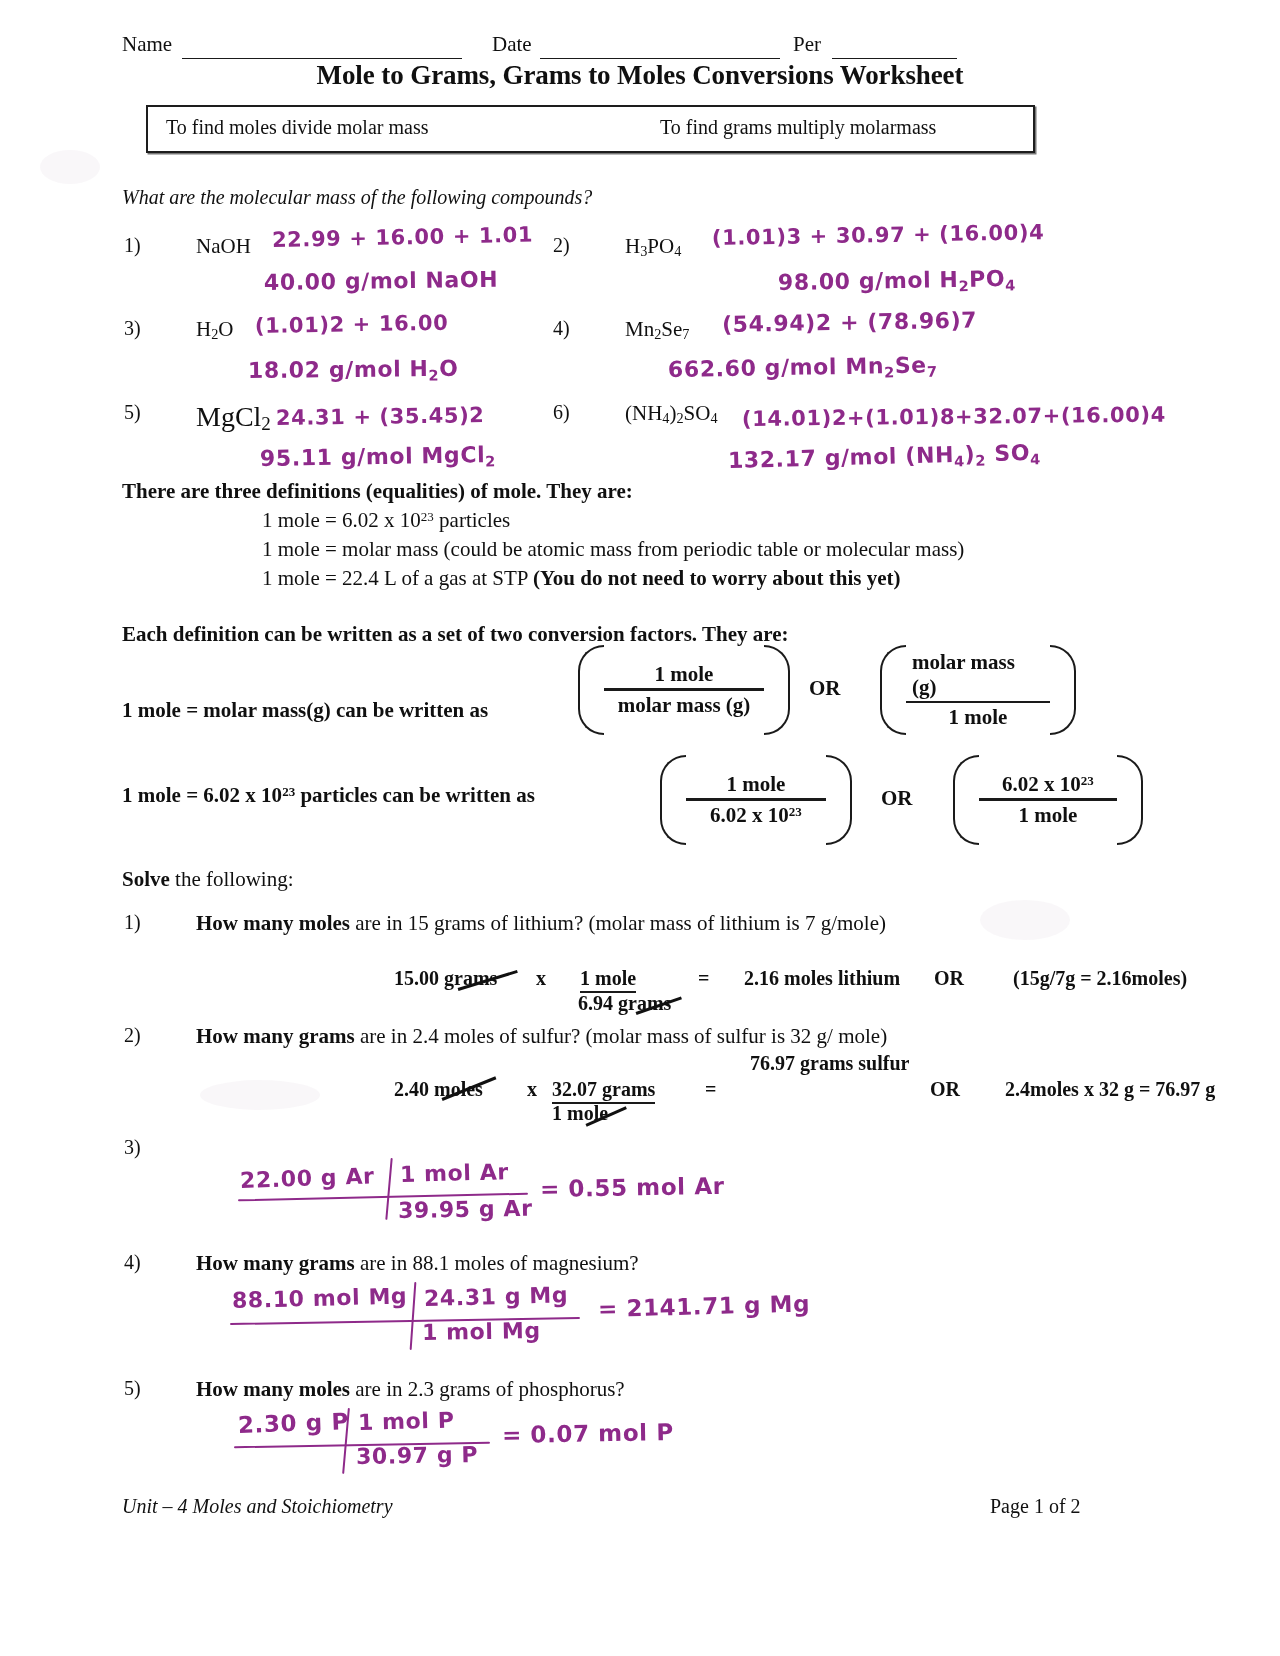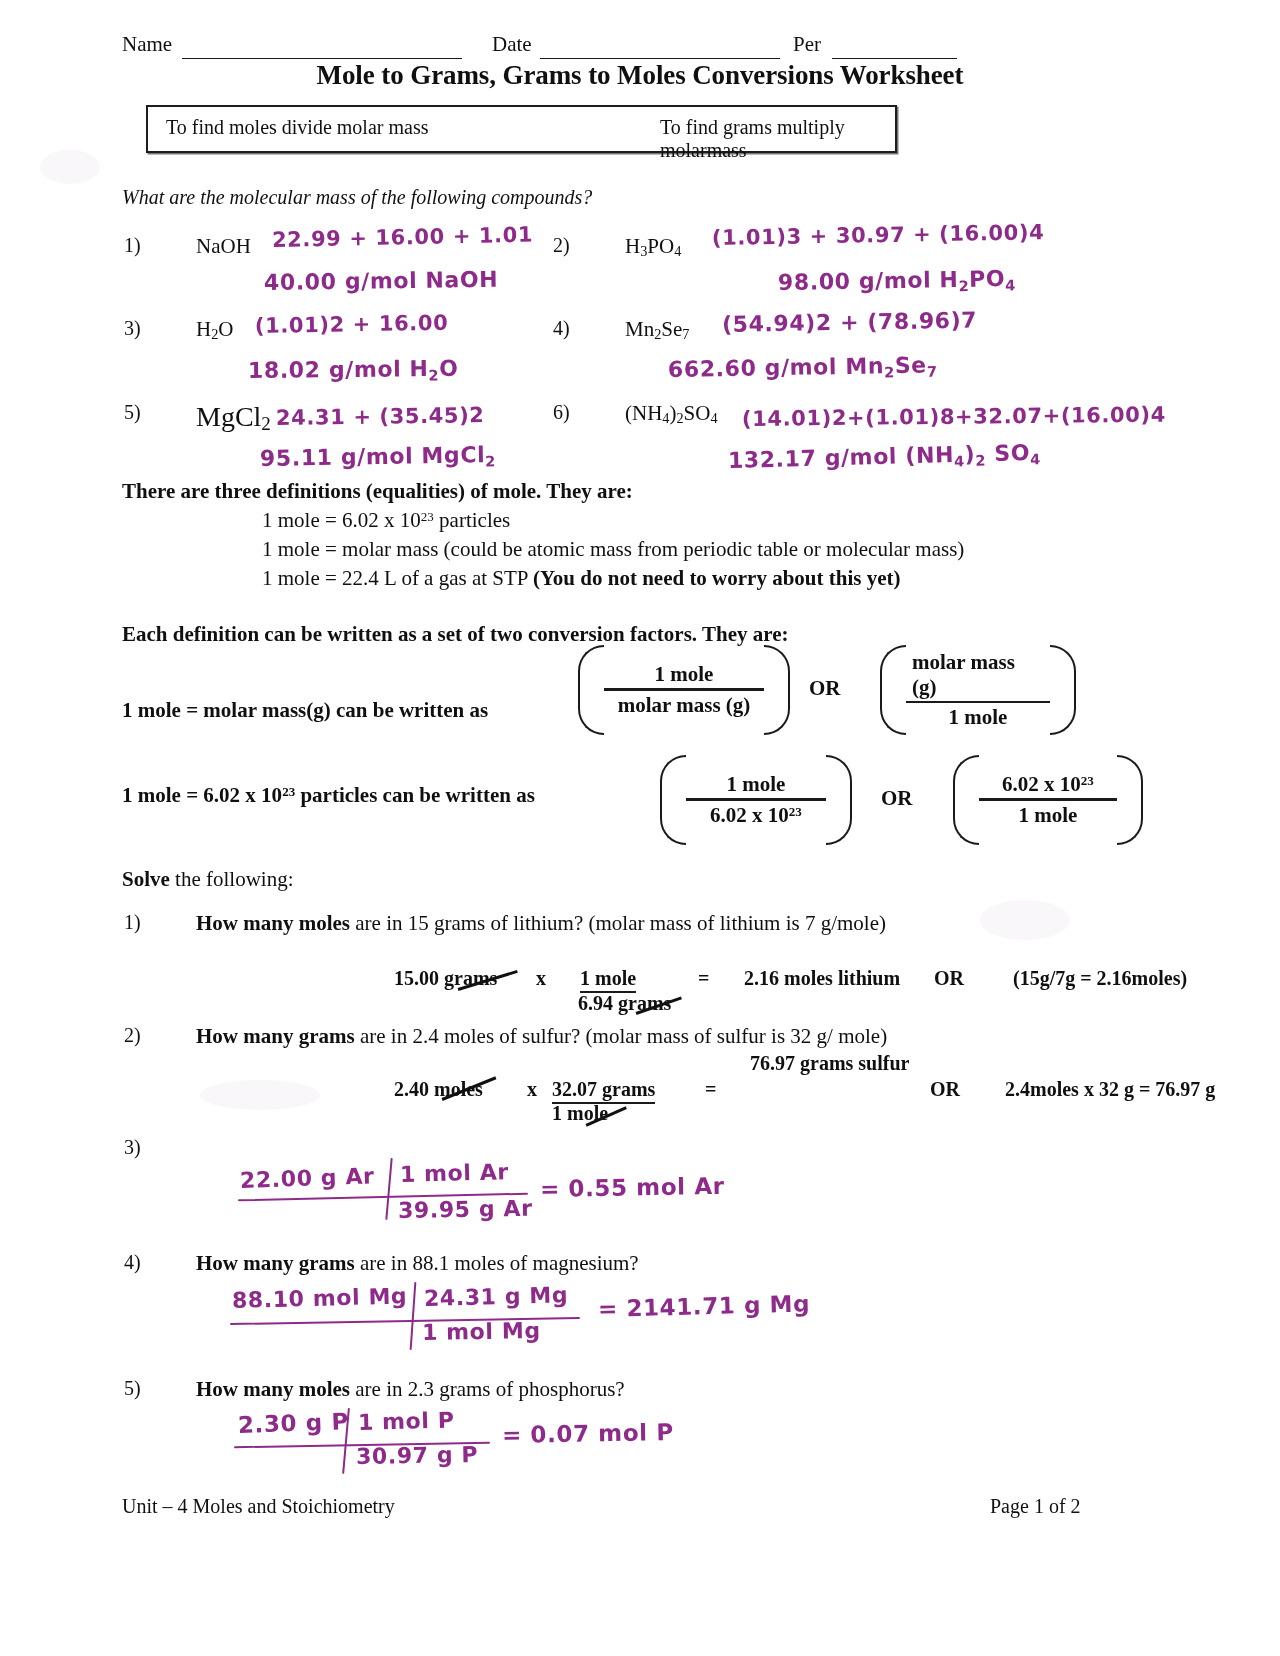--- a/index.html
+++ b/index.html
@@ -24,21 +24,21 @@
   .hdr-label { font-size:21px; }
   .rule { position:absolute; border-bottom:1.6px solid #1a1a1a; height:0; }
 
   .title {
     position:absolute; left:0; right:0; top:60px;
     text-align:center; font-size:27px; font-weight:bold;
     letter-spacing:-0.1px;
   }
 
   .tipbox {
-    position:absolute; left:146px; top:105px; width:751px; height:48px;
+    position:absolute; left:146px; top:105px; width:889px; height:48px;
     border:2px solid #1d1d1d; box-sizing:border-box;
     box-shadow:1.5px 1.5px 0 #777;
   }
   .tipbox .tip { position:absolute; top:9px; font-size:20px; }
 
   .section-q { font-size:20px; }
 
   
   .hw {
     position:absolute;
@@ -271,16 +271,16 @@
   <div class="t" style="left:196px;top:1377px;font-size:21px;">
     <span class="b">How many moles</span><span> are in 2.3 grams of phosphorus?</span>
   </div>
   <div class="hw" style="left:238px;top:1412px;font-size:23px;transform:rotate(-2deg);">2.30 g P</div>
   <div class="hw-vline" style="left:345px;top:1408px;height:66px;transform:rotate(5deg);"></div>
   <div class="hw" style="left:358px;top:1410px;font-size:22px;transform:rotate(-1.5deg);">1 mol P</div>
   <div class="hw-line" style="left:234px;top:1444px;width:256px;transform:rotate(-1deg);"></div>
   <div class="hw" style="left:356px;top:1444px;font-size:22px;transform:rotate(-1deg);">30.97 g P</div>
   <div class="hw" style="left:502px;top:1422px;font-size:23px;transform:rotate(-1deg);">= 0.07 mol P</div>
 
-  <div class="t footer" style="left:122px;bottom:138px;">Unit – 4 Moles and Stoichiometry</div>
+  <div class="t footer" style="left:122px;bottom:138px;font-style:italic;">Unit – 4 Moles and Stoichiometry</div>
   <div class="t footer" style="left:990px;bottom:138px;">Page 1 of 2</div>
 
 </div>
 
 </body></html>

